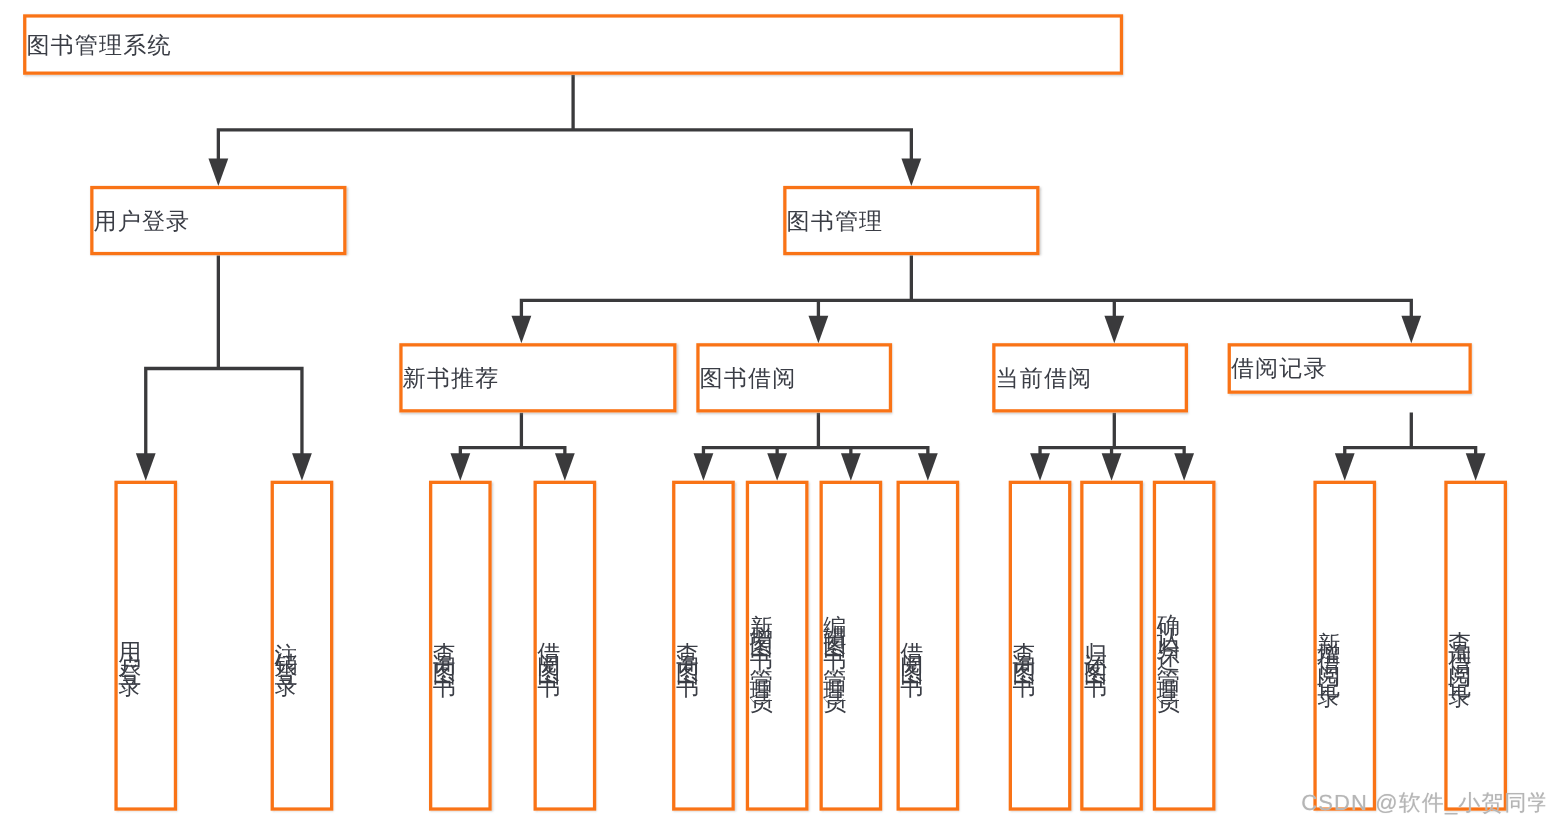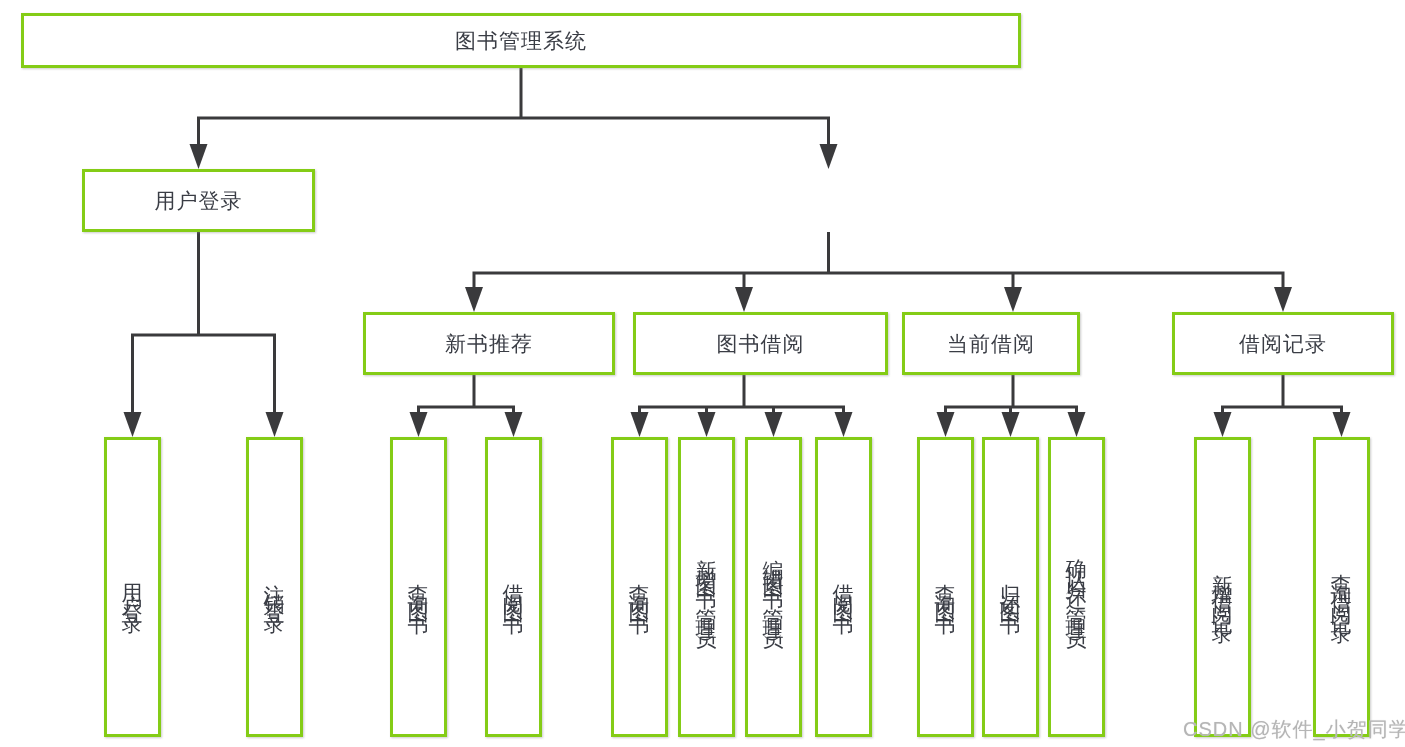--- a/index.html
+++ b/index.html
@@ -19,24 +19,23 @@
     position: absolute;
     left: 0;
     top: 0;
     width: 1405px;
     height: 747px;
   }
   .box {
     position: absolute;
     box-sizing: border-box;
     background: #ffffff;
-    border: 3px solid #84cc16;
+    border: 3px solid #f97316;
     display: flex;
     align-items: center;
-    justify-content: center;
     box-shadow: 1px 1px 2px rgba(140,140,140,0.45);
   }
   .lbl {
     font-size: 21px;
     color: #3a3d45;
     letter-spacing: 1px;
     white-space: nowrap;
   }
   .vlbl {
     writing-mode: vertical-rl;
@@ -102,31 +101,34 @@
     </g>
   </svg>
 
   <div class="box" style="left:21px;top:13px;width:1000px;height:55px">
     <span class="lbl">图书管理系统</span>
   </div>
 
   <div class="box" style="left:82px;top:169px;width:233px;height:63px">
     <span class="lbl">用户登录</span>
   </div>
+  <div class="box" style="left:712px;top:169px;width:233px;height:63px">
+    <span class="lbl">图书管理</span>
+  </div>
 
   <div class="box" style="left:363px;top:312px;width:252px;height:63px">
     <span class="lbl">新书推荐</span>
   </div>
-  <div class="box" style="left:633px;top:312px;width:255px;height:63px">
+  <div class="box" style="left:633px;top:312px;width:178px;height:63px">
     <span class="lbl">图书借阅</span>
   </div>
   <div class="box" style="left:902px;top:312px;width:178px;height:63px">
     <span class="lbl">当前借阅</span>
   </div>
-  <div class="box" style="left:1172px;top:312px;width:222px;height:63px">
+  <div class="box" style="left:1116px;top:312px;width:222px;height:46px">
     <span class="lbl">借阅记录</span>
   </div>
 
   <div class="box" style="left:104px;top:437px;width:57px;height:300px">
     <span class="vlbl">用户登录</span>
   </div>
   <div class="box" style="left:246px;top:437px;width:57px;height:300px">
     <span class="vlbl">注销登录</span>
   </div>
 

